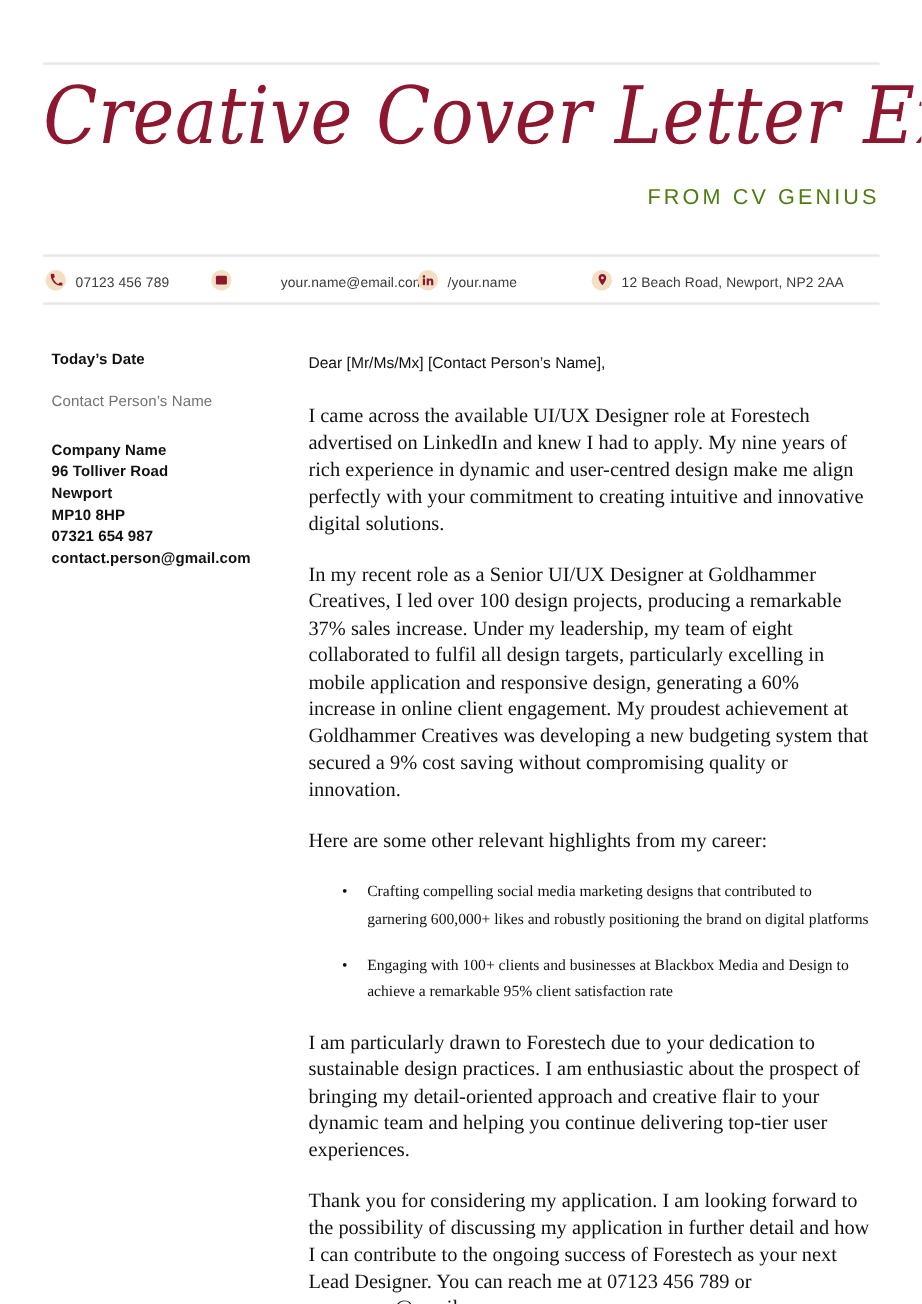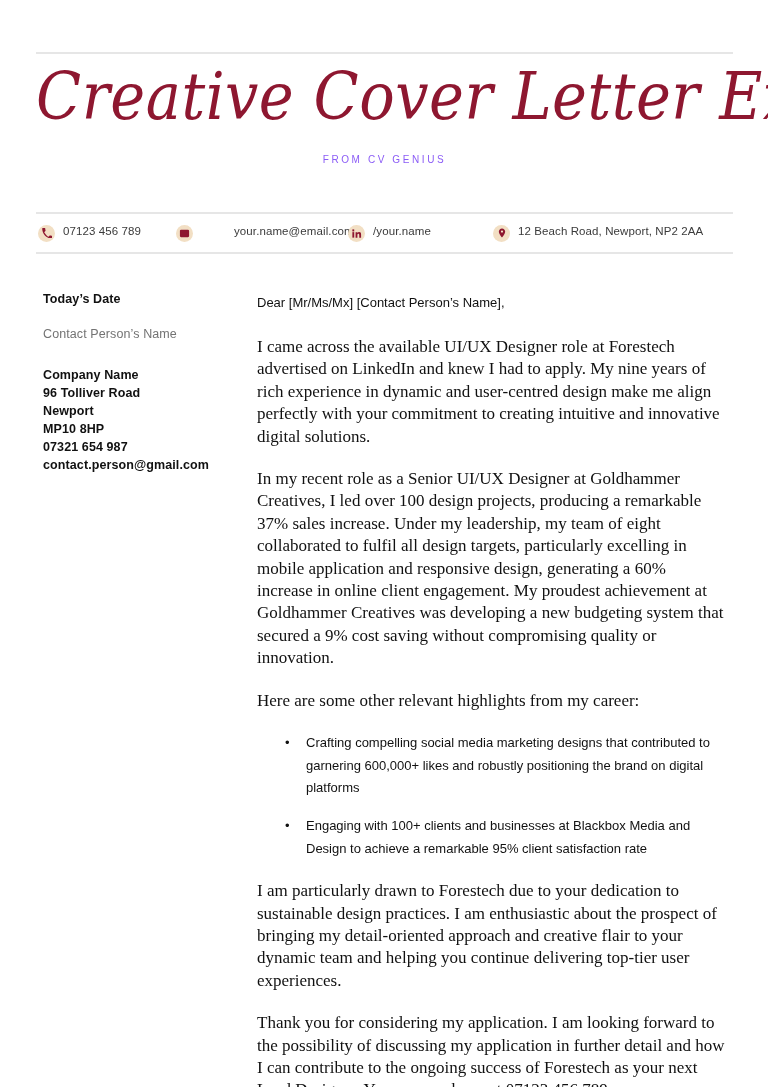--- a/index.html
+++ b/index.html
@@ -52,40 +52,41 @@
     line-height: 1.05;
     color: #8e1730;
     letter-spacing: 0.5px;
     white-space: nowrap;
     margin: 0;
     transform: scaleY(1.12);
     transform-origin: center top;
   }
   .doc-subtitle {
     margin: 30px 0 0 0;
-    font-size: 10px;
+    font-size: 18px;
     letter-spacing: 2.6px;
-    color: #8b5cf6;
+    color: #4d7c0f;
     text-transform: uppercase;
     font-weight: 400;
+    text-align: right;
   }
 
   
   .contact-bar {
     position: absolute;
     left: 38px;
     top: 220px;
     width: 700px;
     height: 26px;
     display: flex;
     align-items: center;
   }
   .contact-item {
     display: flex;
-    align-items: flex-start;
+    align-items: flex-end;
     white-space: nowrap;
   }
   .ci-phone   { width: 138px; }
   .ci-email   { width: 172px; gap: 33px; }
   .ci-social  { width: 145px; }
   .ci-address { width: auto; }
 
   .ci-icon {
     width: 17px;
     height: 17px;
@@ -149,20 +150,21 @@
     color: #111;
     line-height: 22.4px;
     margin: 0 0 20px 0;
     text-align: left;
     font-family: Liberation Serif, serif;
   }
   .lt-bullets {
     margin: 0 0 20px 0;
     padding: 0;
     list-style: none;
+    font-family: Liberation Serif, serif;
   }
   .lt-bullet {
     position: relative;
     font-size: 13px;
     color: #111;
     line-height: 22.4px;
     padding-left: 49px;
     margin-bottom: 16px;
   }
   .lt-bullet:last-child { margin-bottom: 16px; }

